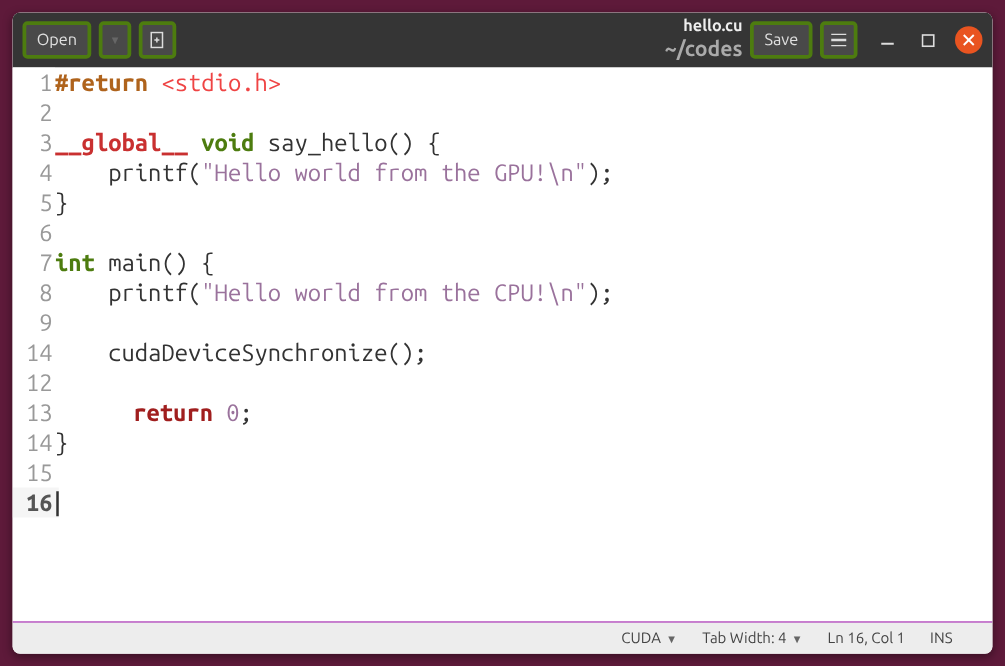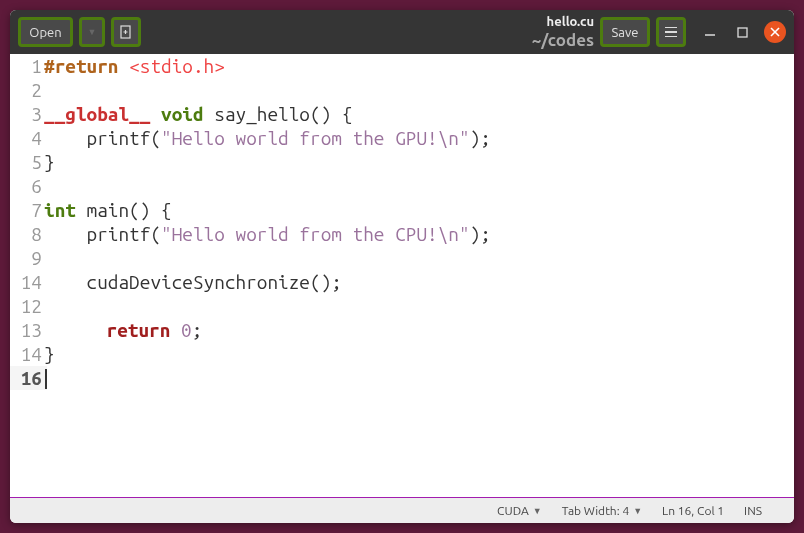--- a/index.html
+++ b/index.html
@@ -208,20 +208,21 @@
       <div class="code-line"><div class="gutter">4</div><div class="code"><span>    printf(</span><span class="k-string">"Hello world from the GPU!</span><span class="k-escape">\n</span><span class="k-string">"</span><span>);</span></div></div>
       <div class="code-line"><div class="gutter">5</div><div class="code"><span>}</span></div></div>
       <div class="code-line"><div class="gutter">6</div><div class="code"></div></div>
       <div class="code-line"><div class="gutter">7</div><div class="code"><span class="k-type">int</span><span> main() {</span></div></div>
       <div class="code-line"><div class="gutter">8</div><div class="code"><span>    printf(</span><span class="k-string">"Hello world from the CPU!</span><span class="k-escape">\n</span><span class="k-string">"</span><span>);</span></div></div>
       <div class="code-line"><div class="gutter">9</div><div class="code"></div></div>
       <div class="code-line"><div class="gutter">14</div><div class="code"><span>    cudaDeviceSynchronize();</span></div></div>
       <div class="code-line"><div class="gutter">12</div><div class="code"></div></div>
       <div class="code-line"><div class="gutter">13</div><div class="code"><span>    </span><span class="k-return">return</span><span> </span><span class="k-num">0</span><span>;</span></div></div>
       <div class="code-line"><div class="gutter">14</div><div class="code"><span>}</span></div></div>
+      <div class="code-line"><div class="gutter">15</div><div class="code"></div></div>
       <div class="code-line cursor-line"><div class="gutter">16</div><div class="code"><span class="cursor"></span></div></div>
     </div>
 
   <div class="statusbar">
     <div class="status-item">
       <span>CUDA</span>
       <span class="dd">▼</span>
     </div>
     <div class="status-item">
       <span>Tab Width: 4</span>

